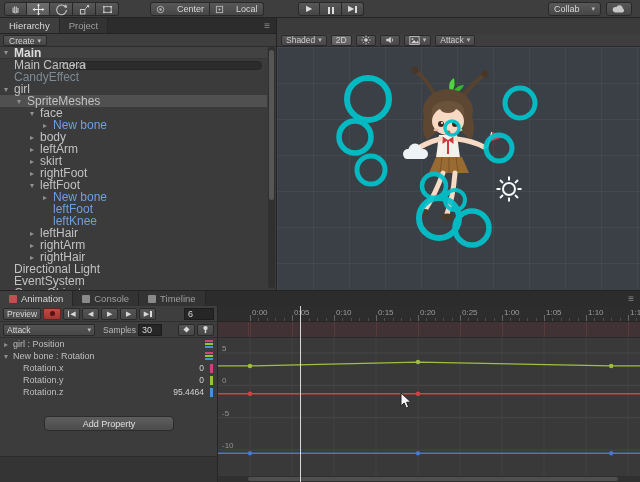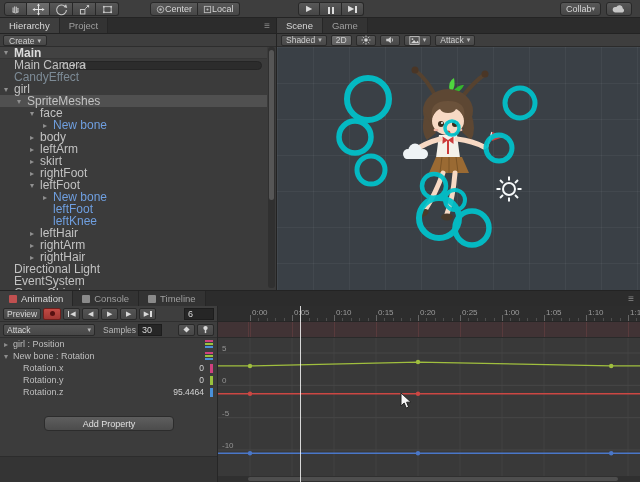--- a/index.html
+++ b/index.html
@@ -9,21 +9,21 @@
 
   
   #main-toolbar{left:0;top:0;width:640px;height:18px;background:#3e3e3e;border-bottom:1px solid #242424;}
   .tbtn{width:23px;height:14px;background:linear-gradient(#585858,#464646);border:1px solid #282828;border-left-width:0;
         display:flex;align-items:center;justify-content:center;padding:0;cursor:default;}
   .grp{position:absolute;top:2px;display:flex;}
   .grp .tbtn:first-child{border-left-width:1px;border-radius:3px 0 0 3px;}
   .grp .tbtn:last-child{border-radius:0 3px 3px 0;}
   .tbtn.active{background:linear-gradient(#6e6e6e,#5c5c5c);}
   .lblbtn{height:14px;background:linear-gradient(#585858,#464646);border:1px solid #282828;border-left-width:0;color:#d6d6d6;
-          font-size:9px;display:flex;align-items:center;gap:0;padding:0 5px;}
+          font-size:9px;display:flex;align-items:center;gap:12px;padding:0 5px;}
   .grp .lblbtn:first-child{border-left-width:1px;border-radius:3px 0 0 3px;}
   .grp .lblbtn:last-child{border-radius:0 3px 3px 0;}
   .caret{font-size:7px;color:#bbb;}
   .pauseb{width:2px;height:7px;background:#ddd;display:inline-block;margin:0 1px;}
   .stepbar{width:2px;height:7px;background:#ddd;display:inline-block;margin-left:1px;}
   .ptri{font-size:8px;color:#ddd;line-height:1;}
 
   
   .tabstrip{position:absolute;left:0;right:0;top:0;height:16px;background:#2c2c2c;border-bottom:1px solid #232323;display:flex;align-items:flex-end;}
   .tab{height:15px;padding:0 9px;background:#333333;border-right:1px solid #262626;color:#9f9f9f;font-size:9.5px;
@@ -312,28 +312,20 @@
           <span class="h-arrow" style="padding-left: 4px; width: 14px;"></span>
           <span class="h-lbl normal">GameObject</span>
         </div>
       </div>
     <div class="vscroll">
         <div class="vthumb"></div>
       </div>
   </div>
 
   <div id="scene-panel" class="abs">
-    <div class="tabstrip">
-      <div class="tab active">
-          <span>Scene</span>
-        </div>
-      <div class="tab">
-          <span>Game</span>
-        </div>
-    </div>
     <div id="scene-toolbar">
       <div class="sbtn">
         <span>Shaded</span>
           <span class="caret">▾</span>
       </div>
       <div class="sbtn on">
           <span>2D</span>
         </div>
       <div class="sbtn">
         <svg width="10" height="10" viewBox="0 0 12 12">

